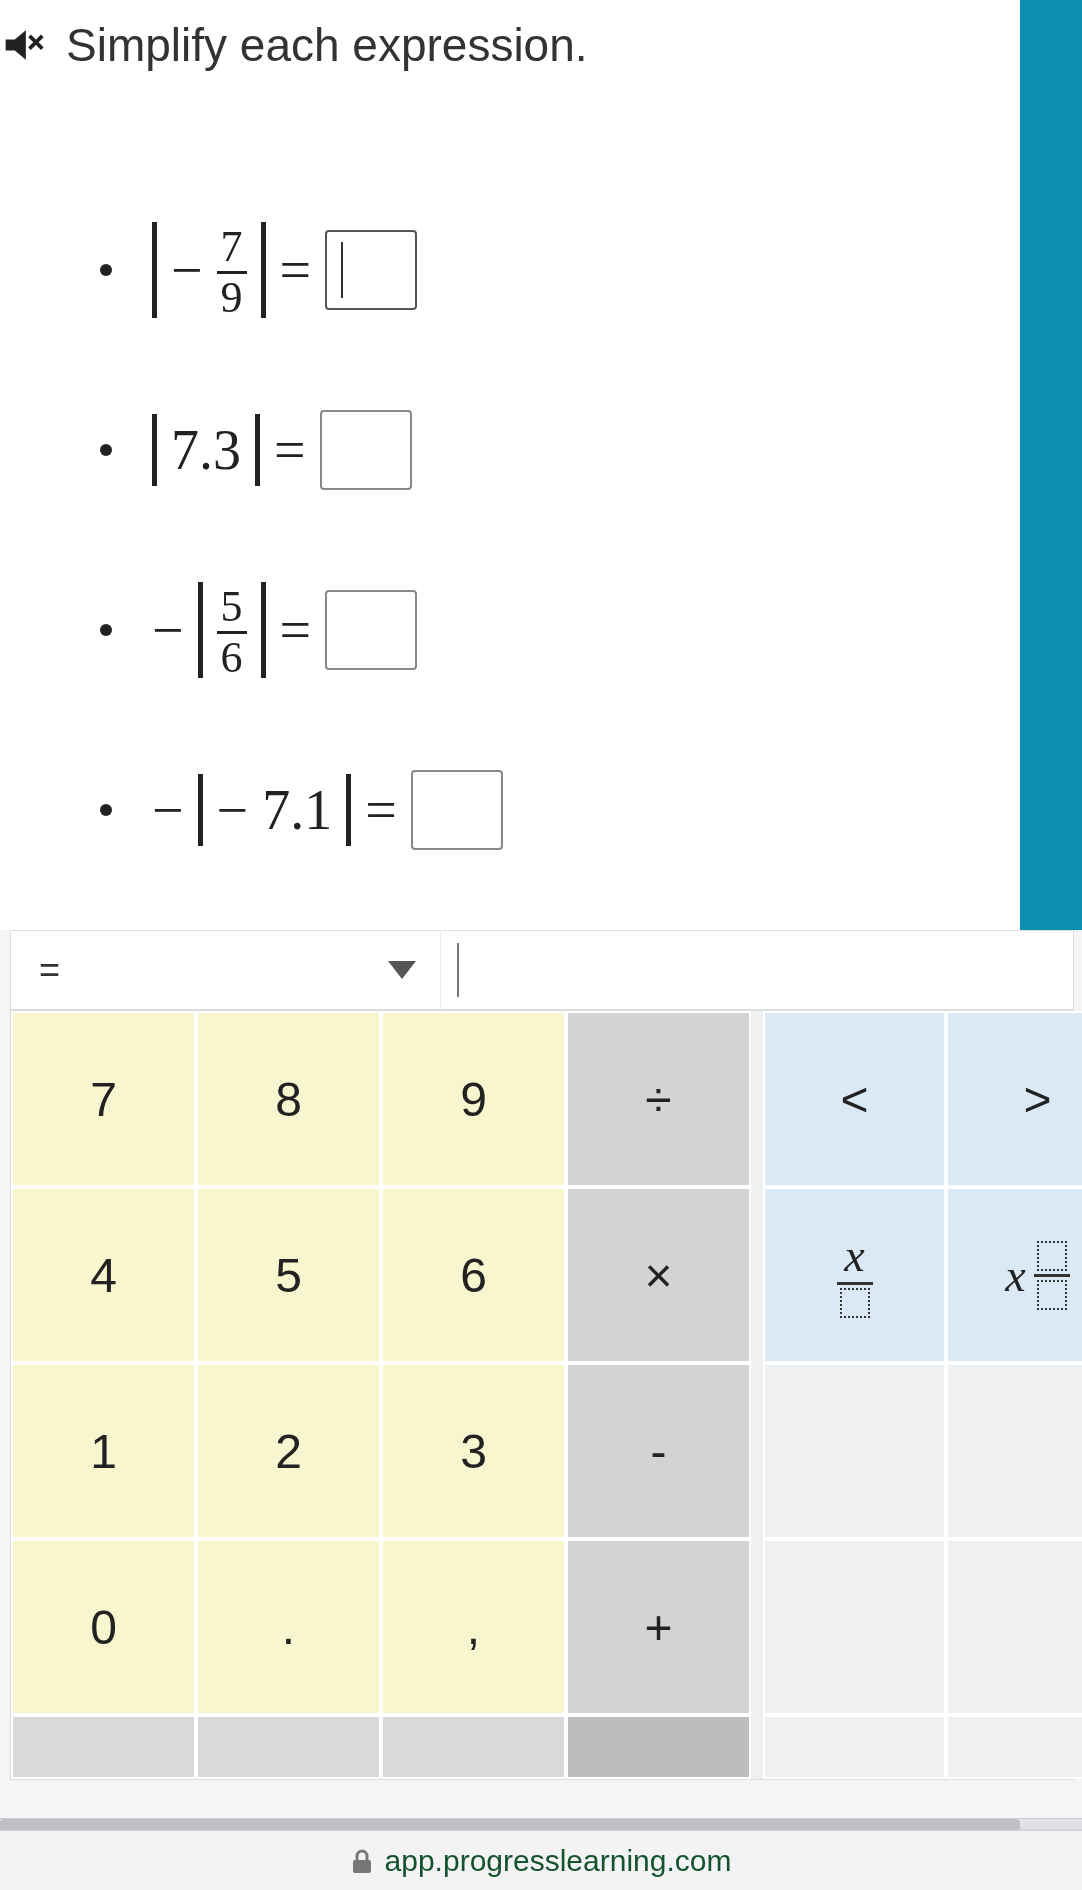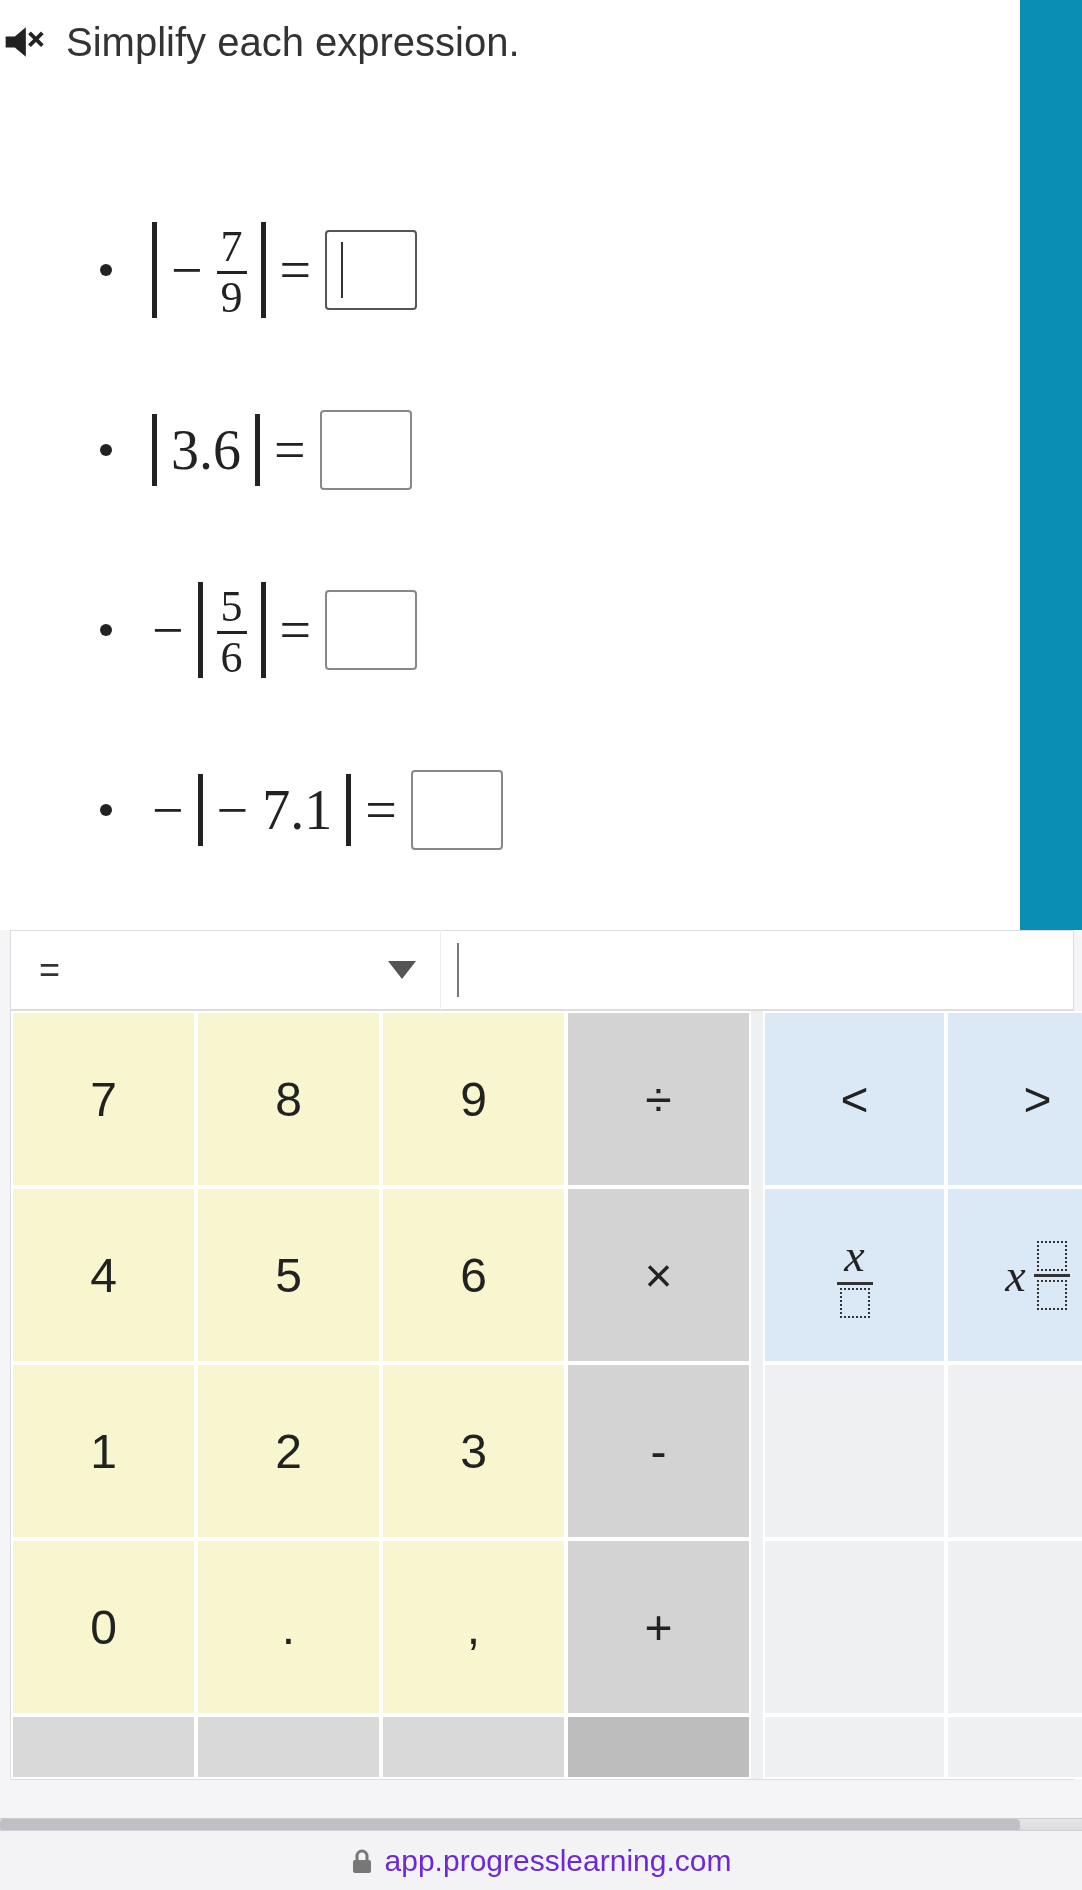--- a/index.html
+++ b/index.html
@@ -38,21 +38,21 @@
     align-items: center;
     gap: 18px;
   }
   .mute-icon {
     width: 48px; height: 48px;
     display: flex; align-items: center; justify-content: center;
     color: #222;
   }
   .prompt-text {
     font-family: "Helvetica Neue", Arial, sans-serif;
-    font-size: 40px;
+    font-size: 46px;
     color: #333;
   }
 
   .expr-list {
     position: absolute;
     left: 100px;
     top: 220px;
     font-size: 50px;
     color: #222;
     font-family: "Times New Roman", serif;
@@ -220,21 +220,21 @@
     width: 1082px;
     height: 60px;
     background: #f3f3f5;
     border-top: 1px solid #d0d0d5;
     display: flex;
     align-items: center;
     justify-content: center;
     gap: 12px;
     font-family: -apple-system, Arial, sans-serif;
     font-size: 30px;
-    color: #6d28d9;
+    color: #14532d;
   }
   .lock-icon {
     width: 22px; height: 26px;
     display: inline-block;
   }
 
   
   .hscroll {
     position: absolute;
     left: 0;
@@ -282,21 +282,21 @@
             </span>
             <span class="abs-bar "></span>
             <span class="eq">=</span>
             <span class="ans-box active"><span class="cursor-blink"></span></span>
           </span>
         </div>
         <div class="expr-item">
           <span class="bullet"></span>
           <span class="math">
             <span class="abs-bar short"></span>
-            <span class="plain-num">3.6</span>
+            <span class="plain-num">7.3</span>
             <span class="abs-bar short"></span>
             <span class="eq">=</span>
             <span class="ans-box"></span>
           </span>
         </div>
         <div class="expr-item">
           <span class="bullet"></span>
           <span class="math">
             <span class="neg">−</span>
             <span class="abs-bar "></span>

